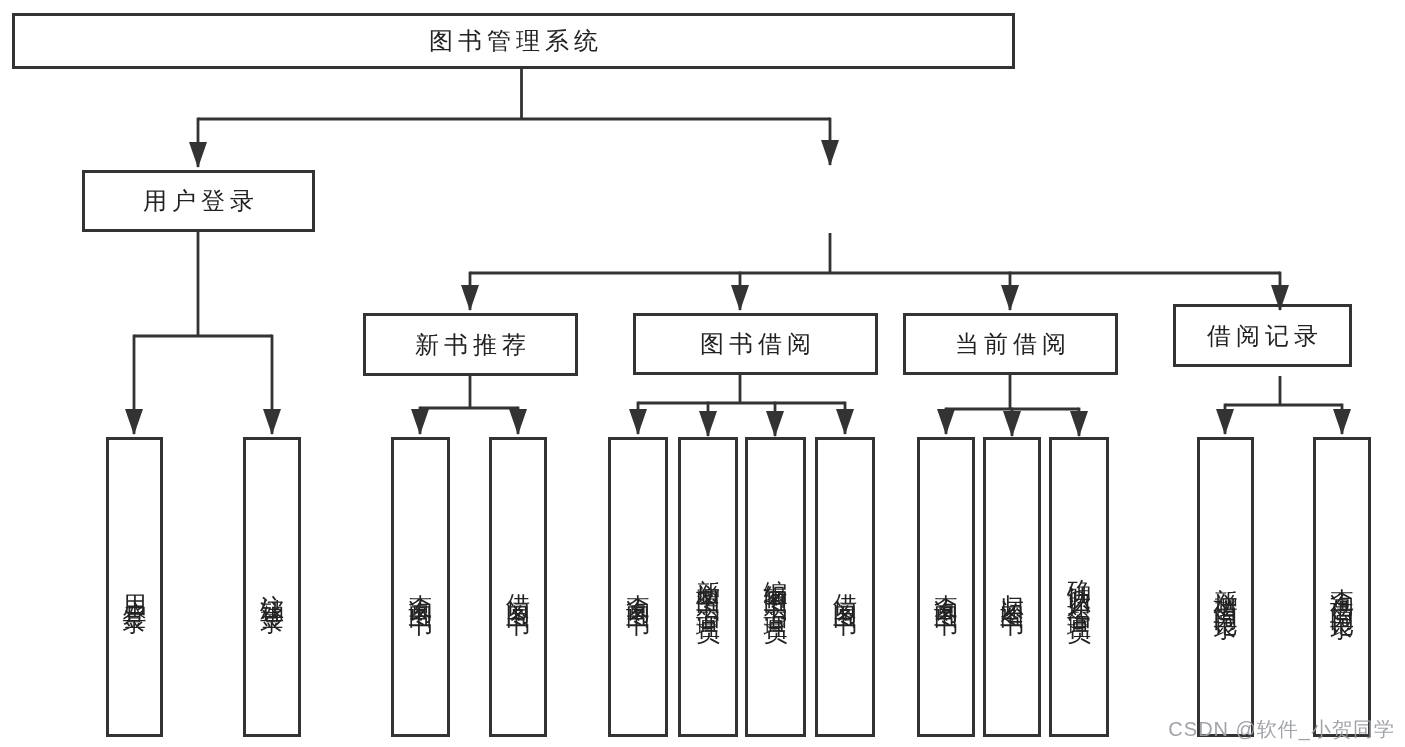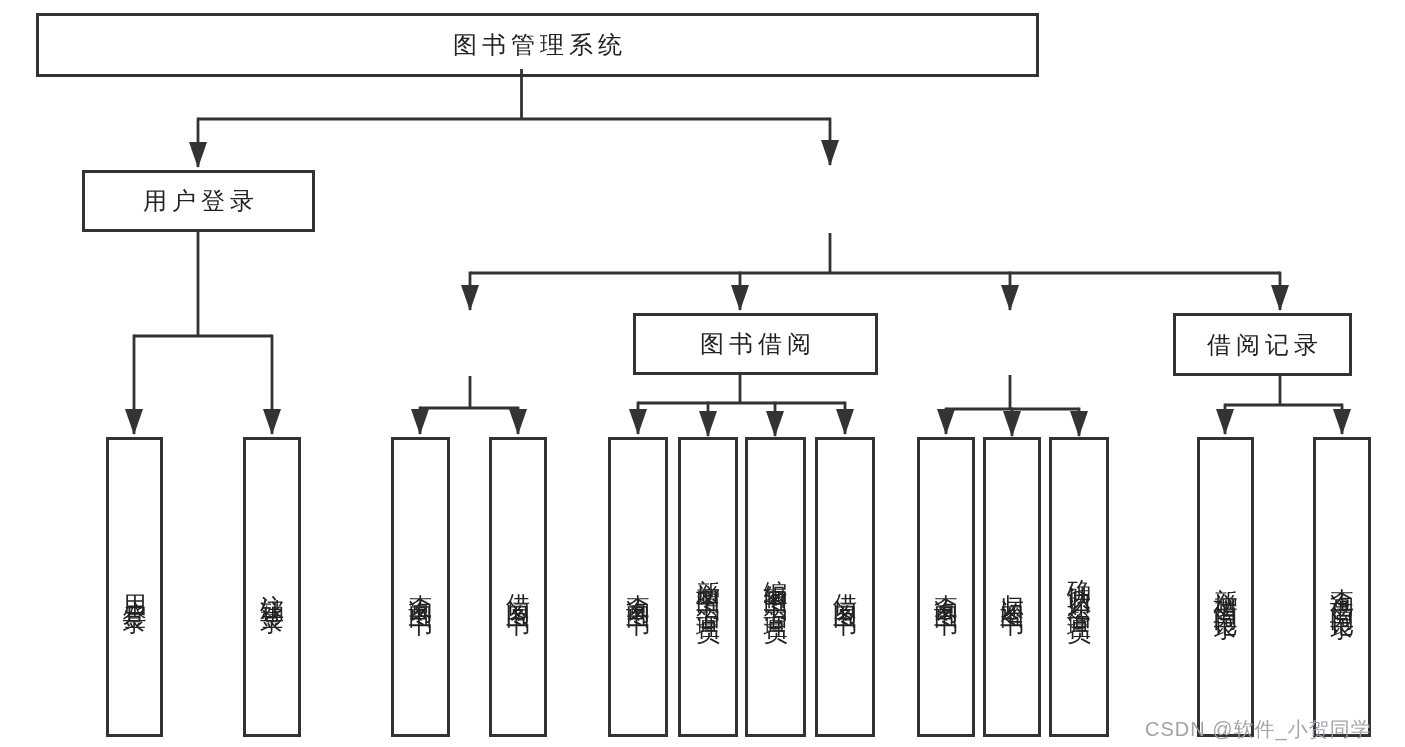--- a/index.html
+++ b/index.html
@@ -28,27 +28,27 @@
     text-indent:5px;
     white-space:nowrap;
   }
   .node .v-label{
     writing-mode:vertical-rl;
     text-orientation:mixed;
     letter-spacing:6px;
     white-space:nowrap;
   }
   
-  .n-root{left:36px;top:13px;width:1003px;height:64px}
+  .n-root{left:12px;top:13px;width:1003px;height:56px}
   .n-l2a{left:82px;top:170px;width:233px;height:62px}
   .n-l2b{left:712px;top:168px;width:235px;height:65px}
   .n-l3a{left:363px;top:313px;width:215px;height:63px}
   .n-l3b{left:633px;top:313px;width:245px;height:62px}
   .n-l3c{left:903px;top:313px;width:215px;height:62px}
-  .n-l3d{left:1173px;top:313px;width:179px;height:63px}
+  .n-l3d{left:1173px;top:304px;width:179px;height:63px}
   .v{top:437px;height:300px}
   .n-ul1{left:106px;width:57px}
   .n-ul2{left:243px;width:58px}
   .n-nr1{left:391px;width:59px}
   .n-nr2{left:489px;width:58px}
   .n-bb1{left:608px;width:60px}
   .n-bb2{left:678px;width:60px}
   .n-bb3{left:745px;width:61px}
   .n-bb4{left:815px;width:60px}
   .n-cb1{left:917px;width:58px}
@@ -57,43 +57,49 @@
   .n-br1{left:1197px;width:57px}
   .n-br2{left:1313px;width:58px}
 
   #wires{
     position:absolute;left:0;top:0;width:1405px;height:747px;
     z-index:2;pointer-events:none;
   }
   #watermark{
     position:absolute;
     left:1145px;top:716px;width:250px;
-    text-align:left;
+    text-align:right;
     font-size:20px;
     color:rgba(155,158,164,0.95);
     letter-spacing:1px;
     z-index:5;
     white-space:nowrap;
   }
 </style>
 </head>
 <body>
 
 <div id="canvas">
 
   <div class="node n-root">
     <span class="h-label">图书管理系统</span>
   </div>
 
   <div class="node n-l2a">
     <span class="h-label">用户登录</span>
   </div>
 
+  <div class="node n-l3a">
+    <span class="h-label">新书推荐</span>
+  </div>
   <div class="node n-l3b">
     <span class="h-label">图书借阅</span>
+  </div>
+  <div class="node n-l3c">
+    <span class="h-label">当前借阅</span>
   </div>
   <div class="node n-l3d">
     <span class="h-label">借阅记录</span>
   </div>
 
   <div class="node v n-ul1">
     <span class="v-label">用户登录</span>
   </div>
   <div class="node v n-ul2">
     <span class="v-label">注销登录</span>

